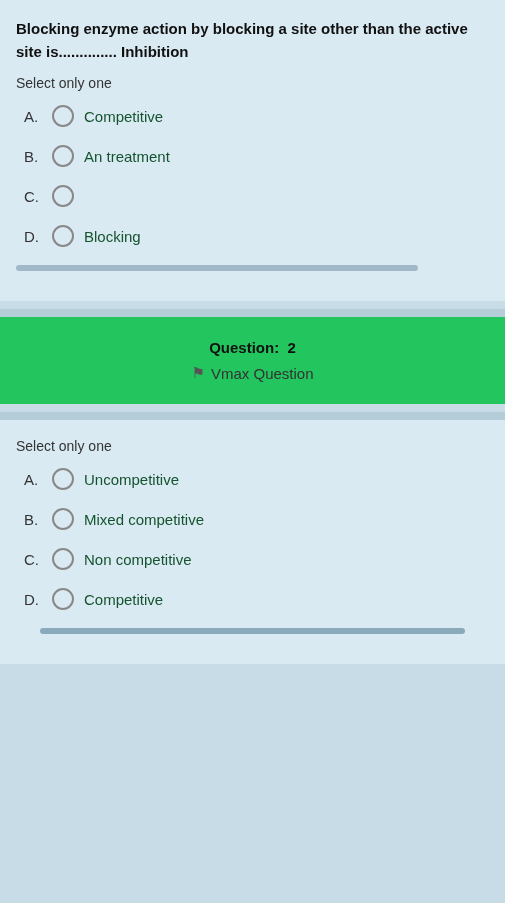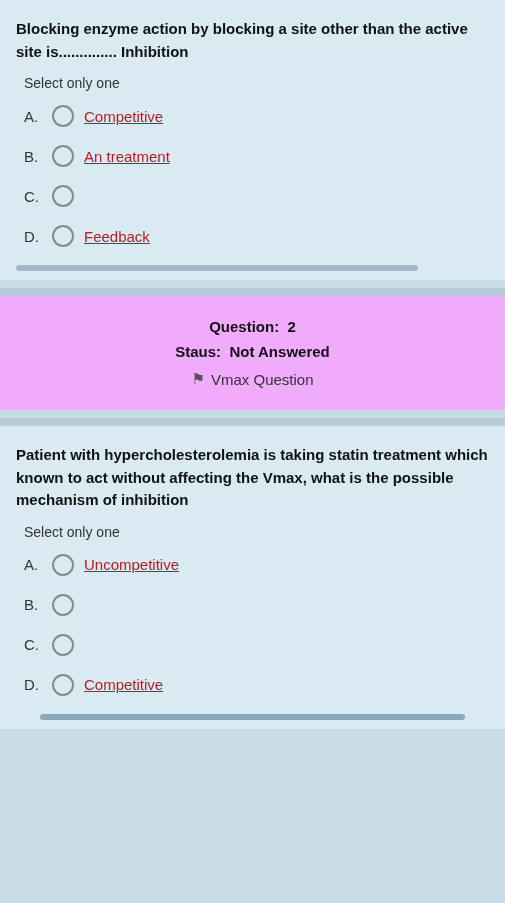--- a/index.html
+++ b/index.html
@@ -12,36 +12,36 @@
       width: 505px;
       min-height: 903px;
       font-family: Arial, sans-serif;
       background: #c8dce8;
       font-size: 15px;
     }
 
     .question-card {
       background: #daeaf3;
       margin-bottom: 8px;
-      padding: 18px 16px 9px 16px;
+      padding: 18px 16px 30px 16px;
     }
 
     .question-text {
       font-weight: bold;
       font-size: 15px;
       color: #111;
       margin-bottom: 12px;
       line-height: 1.5;
     }
 
     .select-only-one {
       color: #333;
       font-size: 14px;
       margin-bottom: 14px;
-      margin-left: 8px;
+      margin-left: 0;
     }
 
     .options-list {
       list-style: none;
       margin-left: 8px;
     }
 
     .option-item {
       display: flex;
       align-items: center;
@@ -61,35 +61,34 @@
       height: 22px;
       border-radius: 50%;
       border: 2px solid #888;
       background: transparent;
       display: inline-block;
       margin-right: 10px;
       flex-shrink: 0;
     }
 
     .option-text {
-      color: #b91c1c;
-      font-size: 15px;
-      text-decoration: underline;
+      color: #14532d;
+      font-size: 15px;
     }
 
     .scrollbar-indicator {
       height: 6px;
       background: #a0b8c8;
       border-radius: 3px;
       margin: 4px 0 0 0;
       width: 85%;
     }
 
     .info-card {
-      background: #f0abfc;
+      background: #22c55e;
       padding: 22px 16px 22px 16px;
       margin-bottom: 8px;
       text-align: center;
     }
 
     .info-card .question-number {
       font-size: 15px;
       color: #333;
       margin-bottom: 8px;
     }
@@ -154,61 +153,58 @@
       <span class="radio-circle"></span>
       <span class="option-text">An treatment</span>
     </li>
     <li class="option-item">
       <span class="option-label">C.</span>
       <span class="radio-circle"></span>
     </li>
     <li class="option-item">
       <span class="option-label">D.</span>
       <span class="radio-circle"></span>
-      <span class="option-text">Feedback</span>
+      <span class="option-text">Blocking</span>
     </li>
   </ul>
   <div class="scrollbar-indicator"></div>
 </div>
 
 <div class="divider"></div>
 
 <div class="info-card">
   <p class="question-number">
     <span>Question:</span>
     &nbsp;<span style="font-weight: bold;">2</span>
-  </p>
-  <p class="status">
-    <span>Staus:</span>
-    &nbsp;<span style="font-weight: bold;">Not Answered</span>
   </p>
   <div class="flag-question">
     <span class="flag-icon">⚑</span>
     <span>Vmax Question</span>
   </div>
 </div>
 
 <div class="divider"></div>
 
 <div class="question-card">
-  <p class="question-text">Patient with hypercholesterolemia is taking statin treatment which known to act without affecting the Vmax, what is the possible mechanism of inhibition</p>
   <p class="select-only-one">Select only one</p>
   <ul class="options-list">
     <li class="option-item">
       <span class="option-label">A.</span>
       <span class="radio-circle"></span>
       <span class="option-text">Uncompetitive</span>
     </li>
     <li class="option-item">
       <span class="option-label">B.</span>
       <span class="radio-circle"></span>
+      <span class="option-text">Mixed competitive</span>
     </li>
     <li class="option-item">
       <span class="option-label">C.</span>
       <span class="radio-circle"></span>
+      <span class="option-text">Non competitive</span>
     </li>
     <li class="option-item">
       <span class="option-label">D.</span>
       <span class="radio-circle"></span>
       <span class="option-text">Competitive</span>
     </li>
   </ul>
   <div class="bottom-scrollbar"></div>
 </div>
 

